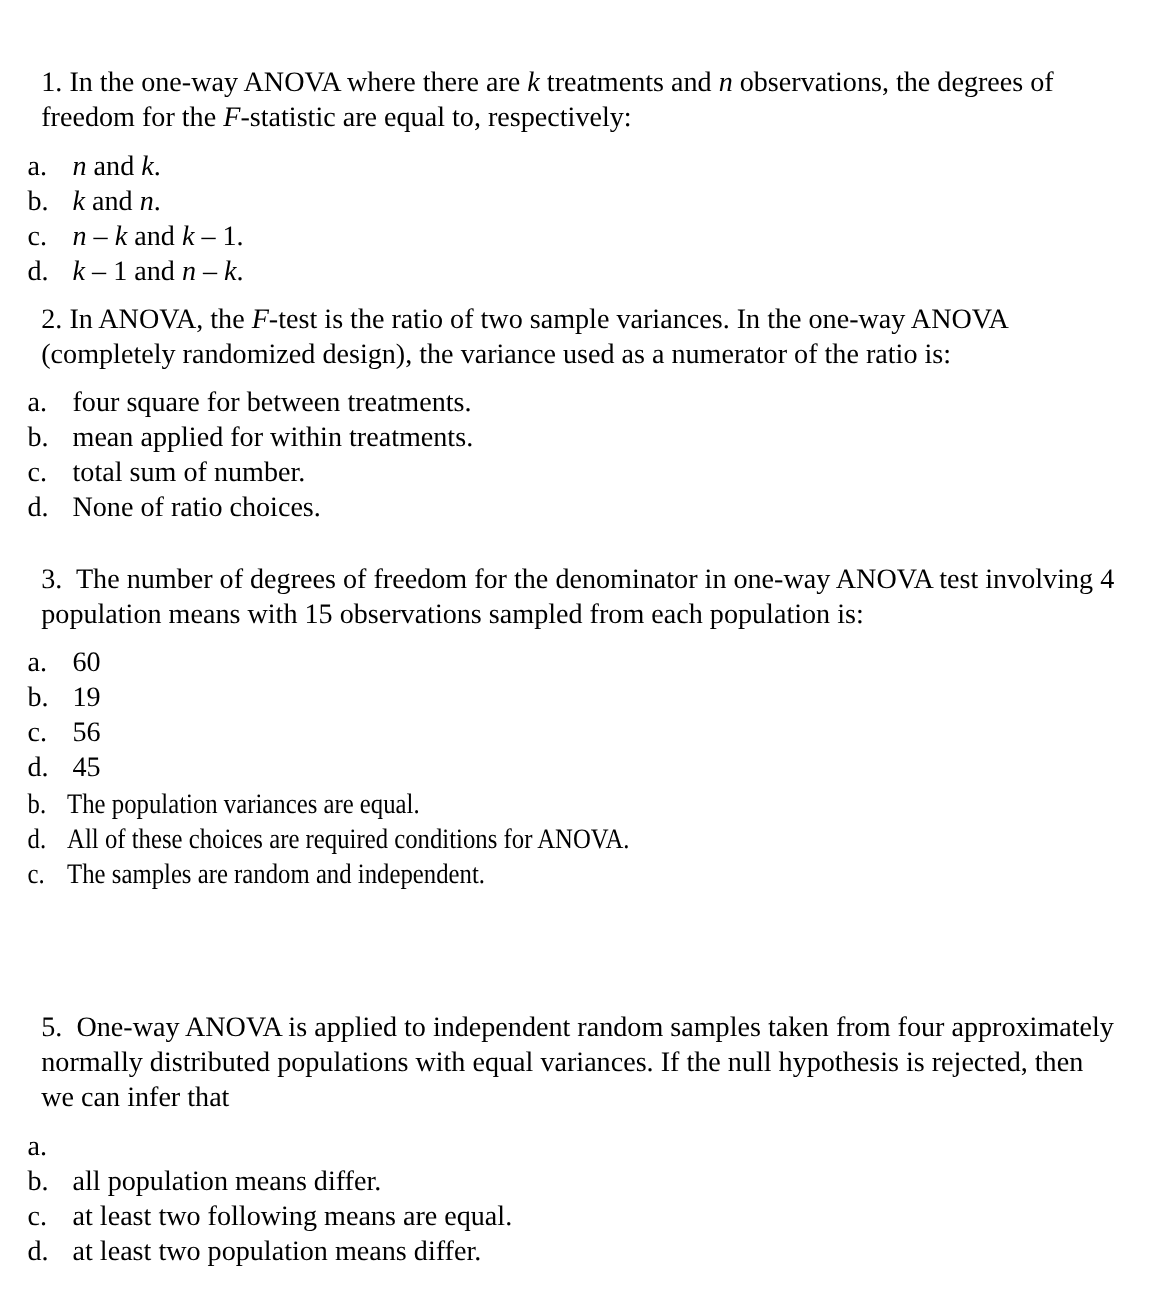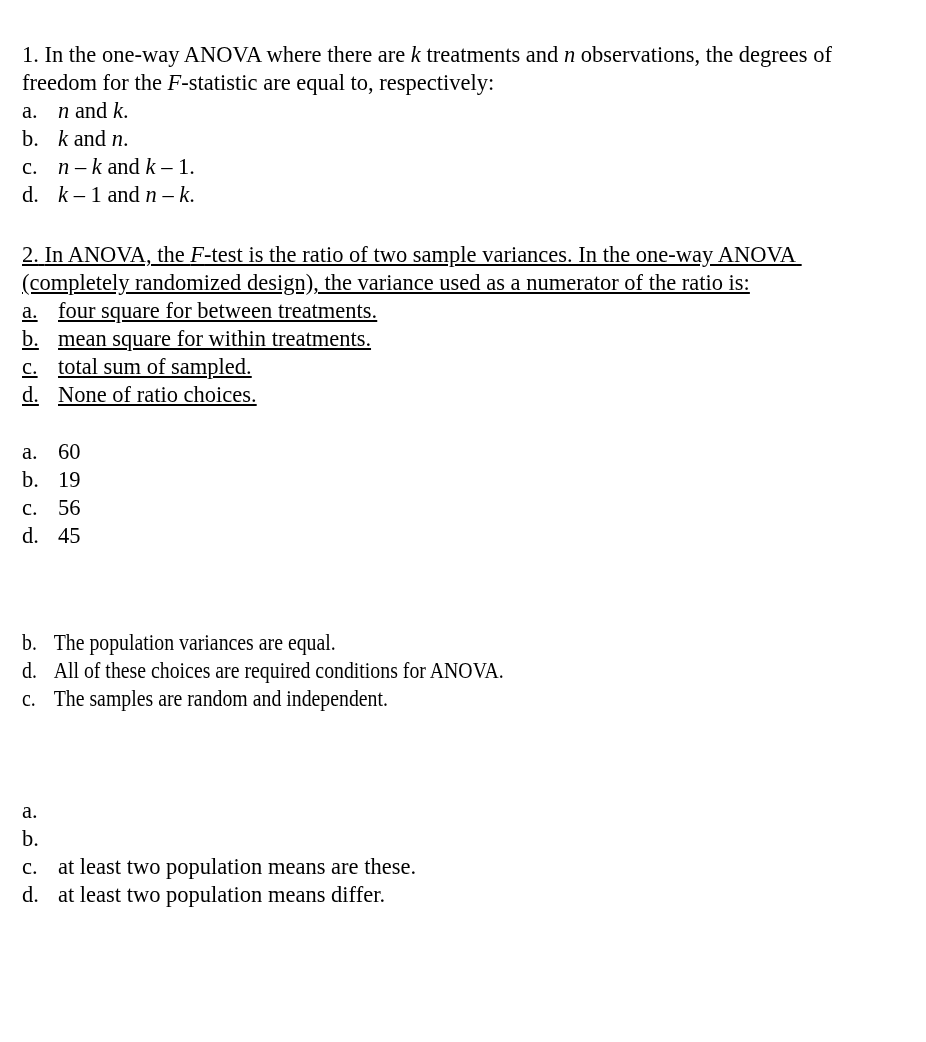--- a/index.html
+++ b/index.html
@@ -16,21 +16,21 @@
       color: #000000;
       font-size: 22.5px;
     }
     .question {
       position: absolute;
       left: 22px;
       right: 20px;
     }
     .stem {
       line-height: 28px;
-      margin: 0;
+      margin: 11px;
       white-space: pre-wrap;
     }
     .options {
       list-style: none;
       margin: 0;
       padding: 0;
     }
     .option {
       line-height: 28px;
       display: flex;
@@ -41,21 +41,21 @@
       width: 36px;
     }
     i { font-style: italic; }
     .condensed {
       display: inline-block;
       transform-origin: left center;
       transform: scaleX(0.88);
       white-space: nowrap;
     }
     #q1 { top: 41px; }
-    #q2 { top: 241px; text-decoration: underline; }
+    #q2 { top: 230px; }
     #q3 { top: 438px; }
     #q4 { top: 629px; }
     #q5 { top: 797px; }
   </style>
 </head>
 <body>
 
 <div class="question" id="q1">
   <p class="stem"><span>1.</span> <span>In the one-way ANOVA where there are </span><i>k</i><span> treatments and </span><i>n</i><span> observations, the degrees of freedom for the </span><i>F</i><span>-statistic are equal to, respectively:</span></p>
   <ul class="options">
@@ -80,34 +80,35 @@
 
 <div class="question" id="q2">
   <p class="stem"><span>2.</span> <span>In ANOVA, the </span><i>F</i><span>-test is the ratio of two sample variances. In the one-way ANOVA (completely randomized design), the variance used as a numerator of the ratio is:</span></p>
   <ul class="options">
     <li class="option">
       <span class="option-letter">a.</span>
       <span>four square for between treatments.</span>
     </li>
     <li class="option">
       <span class="option-letter">b.</span>
-      <span>mean square for within treatments.</span>
+      <span>mean applied for within treatments.</span>
     </li>
     <li class="option">
       <span class="option-letter">c.</span>
-      <span>total sum of sampled.</span>
+      <span>total sum of number.</span>
     </li>
     <li class="option">
       <span class="option-letter">d.</span>
       <span>None of ratio choices.</span>
     </li>
   </ul>
 </div>
 
 <div class="question" id="q3">
+  <p class="stem"><span>3.</span>&nbsp; <span>The number of degrees of freedom for the denominator in one-way ANOVA test involving 4 population means with 15 observations sampled from each population is:</span></p>
   <ul class="options">
     <li class="option">
       <span class="option-letter">a.</span>
       <span>60</span>
     </li>
     <li class="option">
       <span class="option-letter">b.</span>
       <span>19</span>
     </li>
     <li class="option">
@@ -129,29 +130,31 @@
     <li class="option">
       <span class="condensed"><span class="option-letter">d.</span><span>All of these choices are required conditions for ANOVA.</span></span>
     </li>
     <li class="option">
       <span class="condensed"><span class="option-letter">c.</span><span>The samples are random and independent.</span></span>
     </li>
   </ul>
 </div>
 
 <div class="question" id="q5">
+  <p class="stem"><span>5.</span>&nbsp; <span>One-way ANOVA is applied to independent random samples taken from four approximately normally distributed populations with equal variances. If the null hypothesis is rejected, then we can infer that</span></p>
   <ul class="options">
     <li class="option">
       <span class="option-letter">a.</span>
     </li>
     <li class="option">
       <span class="option-letter">b.</span>
+      <span>all population means differ.</span>
     </li>
     <li class="option">
       <span class="option-letter">c.</span>
-      <span>at least two population means are these.</span>
+      <span>at least two following means are equal.</span>
     </li>
     <li class="option">
       <span class="option-letter">d.</span>
       <span>at least two population means differ.</span>
     </li>
   </ul>
 </div>
 
 </body></html>

